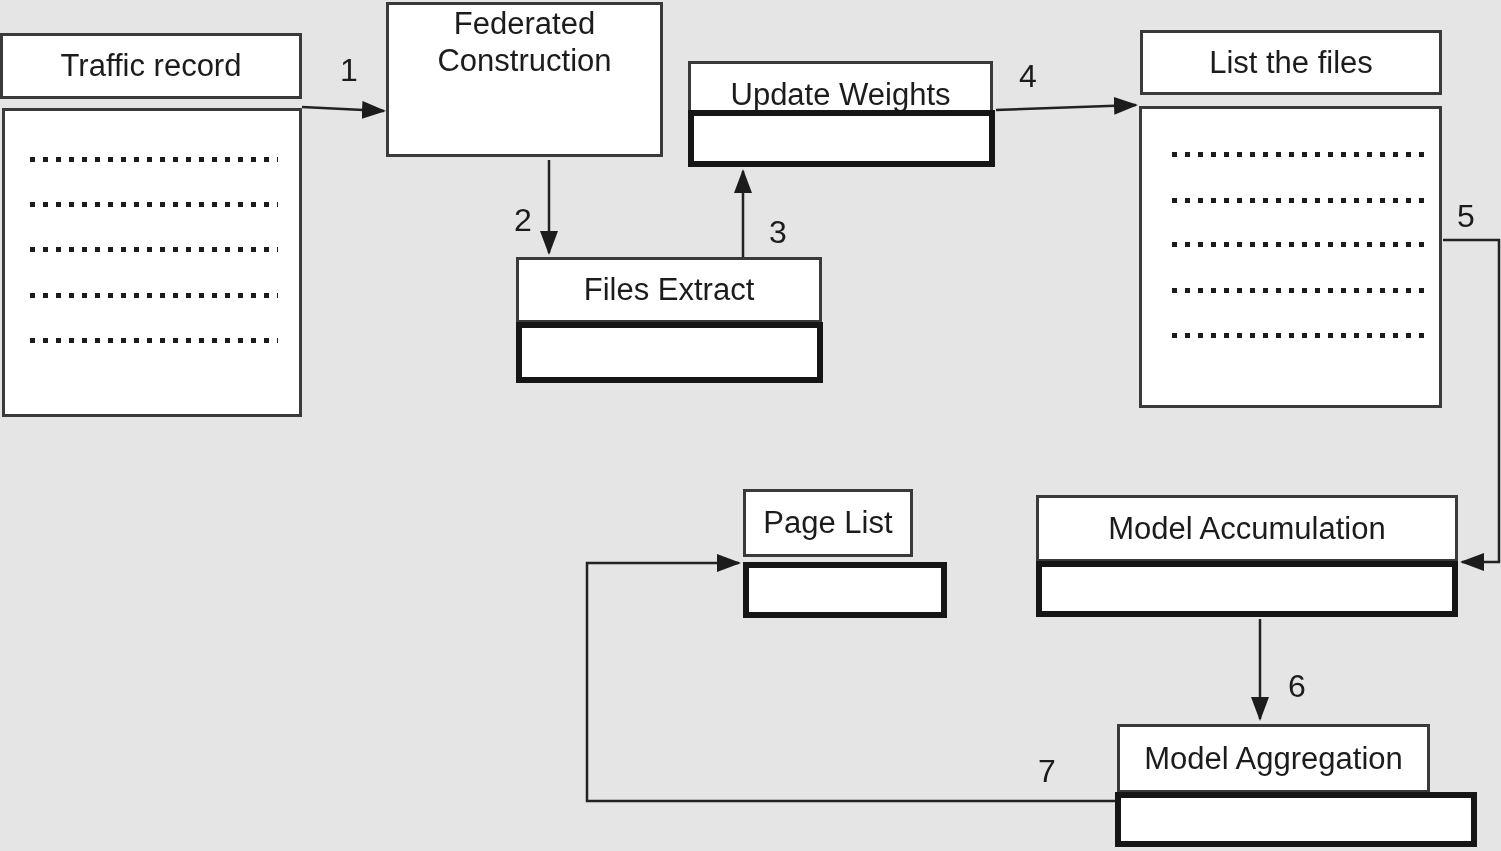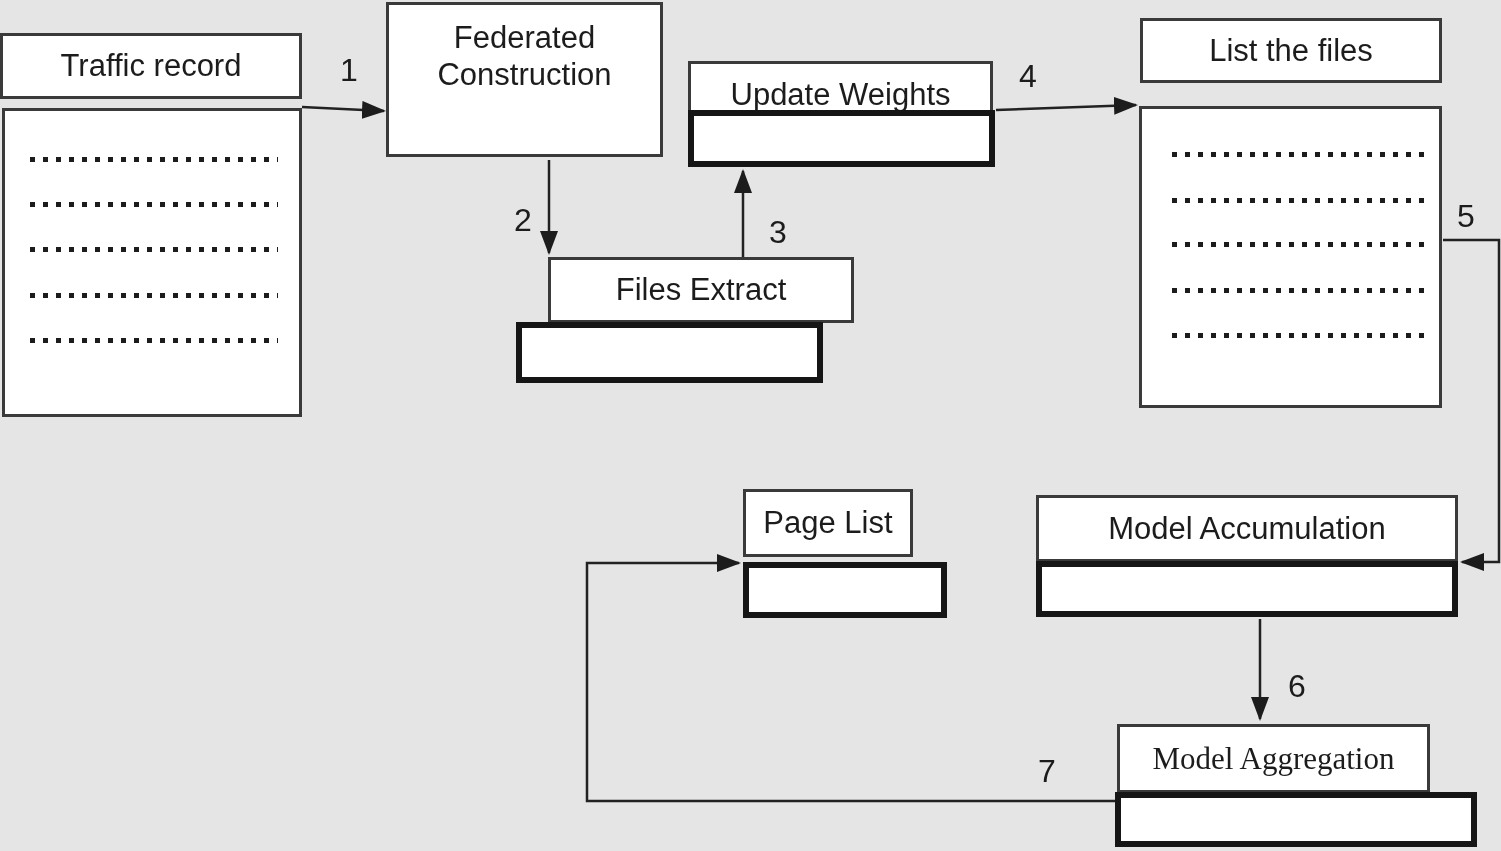--- a/index.html
+++ b/index.html
@@ -8,21 +8,21 @@
     font-family:"Liberation Sans",sans-serif;color:#1c1c1c;overflow:hidden;
   }
   .box{
     position:absolute;background:#ffffff;box-sizing:border-box;
     border:3px solid #3a3a3a;
   }
   .title{
     display:flex;align-items:center;justify-content:center;
     font-size:31px;line-height:1.2;text-align:center;white-space:nowrap;
   }
-  .wrap2{white-space:normal;align-items:flex-start;padding-top:14px;}
+  .wrap2{white-space:normal;align-items:flex-start;}
   .bold{border:6px solid #161616;}
   .dotrow{
     position:absolute;height:5px;left:25px;right:21px;
     background:repeating-linear-gradient(90deg,#1c1c1c 0 5px,rgba(0,0,0,0) 5px 13px);
   }
   .num{
     position:absolute;font-size:32px;transform:translate(-50%,-50%);
     line-height:1;color:#1c1c1c;
   }
   svg.arrows{position:absolute;left:0;top:0;pointer-events:none;}
@@ -40,39 +40,39 @@
     <div class="dotrow" style="top:136px;"></div>
     <div class="dotrow" style="top:182px;"></div>
     <div class="dotrow" style="top:227px;"></div>
   </div>
 
   <div class="box title wrap2" style="left:386px;top:2px;width:277px;height:155px;">Federated Construction</div>
 
   <div class="box title" style="left:688px;top:33px;width:305px;height:67px;margin-top:28px;">Update Weights</div>
   <div class="box bold" style="left:688px;top:110px;width:307px;height:57px;"></div>
 
-  <div class="box title" style="left:1140px;top:18px;width:302px;height:65px;">List the files</div>
+  <div class="box title" style="left:1140px;top:30px;width:302px;height:65px;">List the files</div>
   <div class="box" style="left:1139px;top:106px;width:303px;height:302px;">
     <div class="dotrow" style="top:43px;left:30px;right:15px;"></div>
     <div class="dotrow" style="top:89px;left:30px;right:15px;"></div>
     <div class="dotrow" style="top:133px;left:30px;right:15px;"></div>
     <div class="dotrow" style="top:179px;left:30px;right:15px;"></div>
     <div class="dotrow" style="top:224px;left:30px;right:15px;"></div>
   </div>
 
-  <div class="box title" style="left:516px;top:257px;width:306px;height:66px;margin-left:32px;">Files Extract</div>
+  <div class="box title" style="left:516px;top:257px;width:306px;height:66px;">Files Extract</div>
   <div class="box bold" style="left:516px;top:322px;width:307px;height:61px;"></div>
 
   <div class="box title" style="left:743px;top:489px;width:170px;height:68px;">Page List</div>
   <div class="box bold" style="left:743px;top:562px;width:204px;height:56px;"></div>
 
   <div class="box title" style="left:1036px;top:495px;width:422px;height:67px;">Model Accumulation</div>
   <div class="box bold" style="left:1036px;top:561px;width:422px;height:56px;"></div>
 
-  <div class="box title" style="left:1117px;top:724px;width:313px;height:69px;font-family:Liberation Serif, serif;">Model Aggregation</div>
+  <div class="box title" style="left:1117px;top:724px;width:313px;height:69px;">Model Aggregation</div>
   <div class="box bold" style="left:1115px;top:792px;width:362px;height:55px;"></div>
 
   <svg class="arrows" width="1501" height="851" viewBox="0 0 1501 851">
     <defs>
       <marker id="ah" orient="auto" markerUnits="userSpaceOnUse" markerWidth="26" markerHeight="20" refX="22" refY="9">
         <path d="M0,0 L24,9 L0,18 Z" style="fill:#1c1c1c;stroke:none;"></path>
       </marker>
     </defs>
     <path d="M302,107 L384,111" marker-end="url(#ah)"></path>
     <path d="M549,160 L549,253" marker-end="url(#ah)"></path>

